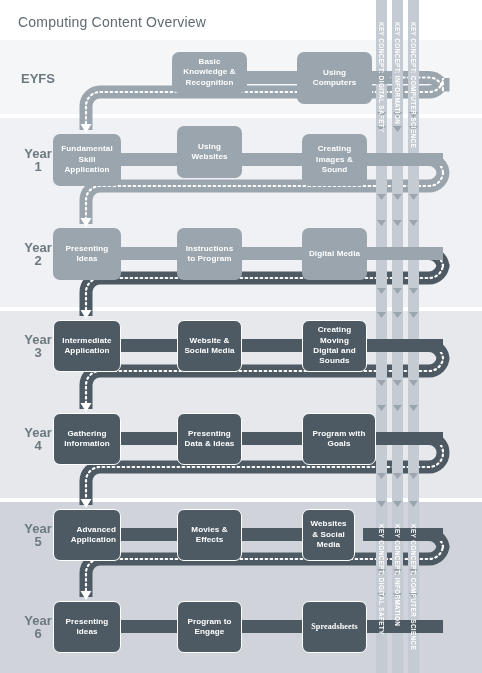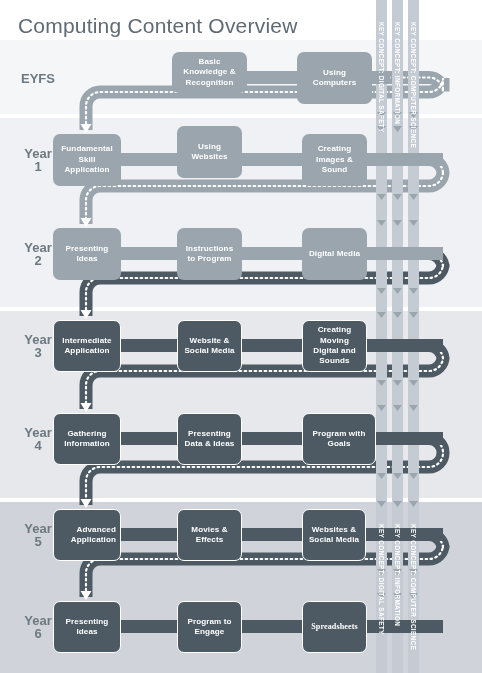--- a/index.html
+++ b/index.html
@@ -14,21 +14,21 @@
   
   .band { position: absolute; left: 0; width: 482px; }
   .band-eyfs { top: 40px;  height: 74px;  background: #f5f6f8; }
   .band-ks1  { top: 118px; height: 189px; background: #f0f1f4; }
   .band-lks2 { top: 311px; height: 187px; background: #e6e8ec; }
   .band-uks2 { top: 502px; height: 171px; background: #d0d4da; }
 
   
   .title {
     position: absolute; left: 18px; top: 14px;
-    font-size: 21px; font-weight: 400; color: #5f6a72;
+    font-size: 14px; font-weight: 400; color: #5f6a72;
     letter-spacing: .2px; white-space: nowrap;
   }
 
   
   .yearlabel {
     position: absolute; left: 14px; width: 48px;
     text-align: center; color: #6d7980;
     font-size: 13px; line-height: 13px; font-weight: bold;
   }
   .yearlabel .n { display: block; }
@@ -175,21 +175,21 @@
       <div class="box dark" style="left: 302px; top: 413px; width: 74px; height: 52px;">Program with Goals</div>
       <div class="yearlabel" style="top: 522px;">
         <span class="n">Year</span>
         <span class="n">5</span>
       </div>
       <div class="hbar dark" style="left: 117px; width: 64px; top: 528px;"></div>
       <div class="hbar dark" style="left: 238px; width: 68px; top: 528px;"></div>
       <div class="hbar dark" style="left: 363px; width: 80px; top: 528px;"></div>
       <div class="box dark" style="left: 53px; top: 509px; width: 68px; height: 52px; text-align: right;">Advanced Application</div>
       <div class="box dark" style="left: 177px; top: 509px; width: 65px; height: 52px;">Movies &amp; Effects</div>
-      <div class="box dark" style="left: 302px; top: 509px; width: 64px; height: 52px;">Websites &amp; Social Media</div>
+      <div class="box dark" style="left: 302px; top: 509px; width: 53px; height: 52px;">Websites &amp; Social Media</div>
       <div class="yearlabel" style="top: 614px;">
         <span class="n">Year</span>
         <span class="n">6</span>
       </div>
       <div class="hbar dark" style="left: 117px; width: 64px; top: 620px;"></div>
       <div class="hbar dark" style="left: 238px; width: 68px; top: 620px;"></div>
       <div class="hbar dark" style="left: 363px; width: 80px; top: 620px;"></div>
       <div class="box dark" style="left: 53px; top: 601px; width: 68px; height: 52px;">Presenting Ideas</div>
       <div class="box dark" style="left: 177px; top: 601px; width: 65px; height: 52px;">Program to Engage</div>
       <div class="box dark" style="left: 302px; top: 601px; width: 65px; height: 52px; font-family: Liberation Serif, serif;">Spreadsheets</div>

